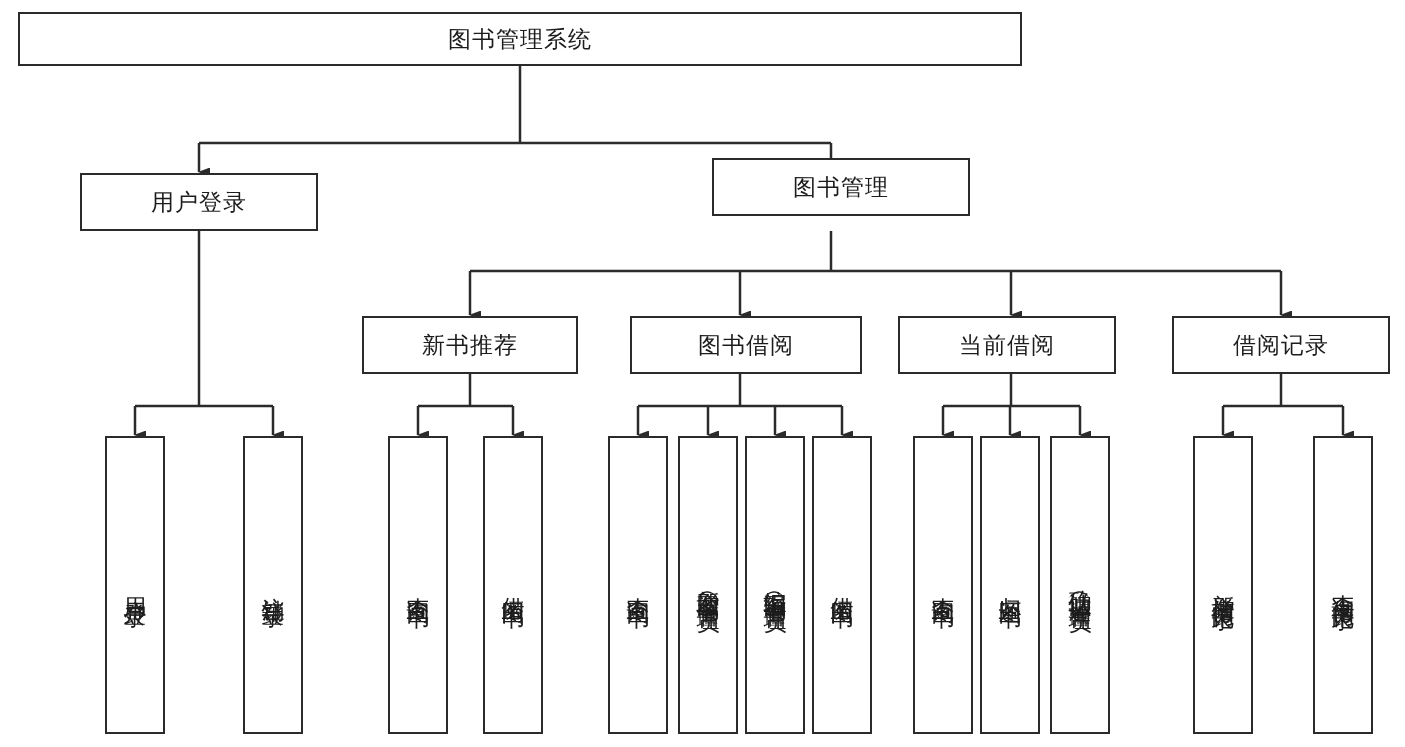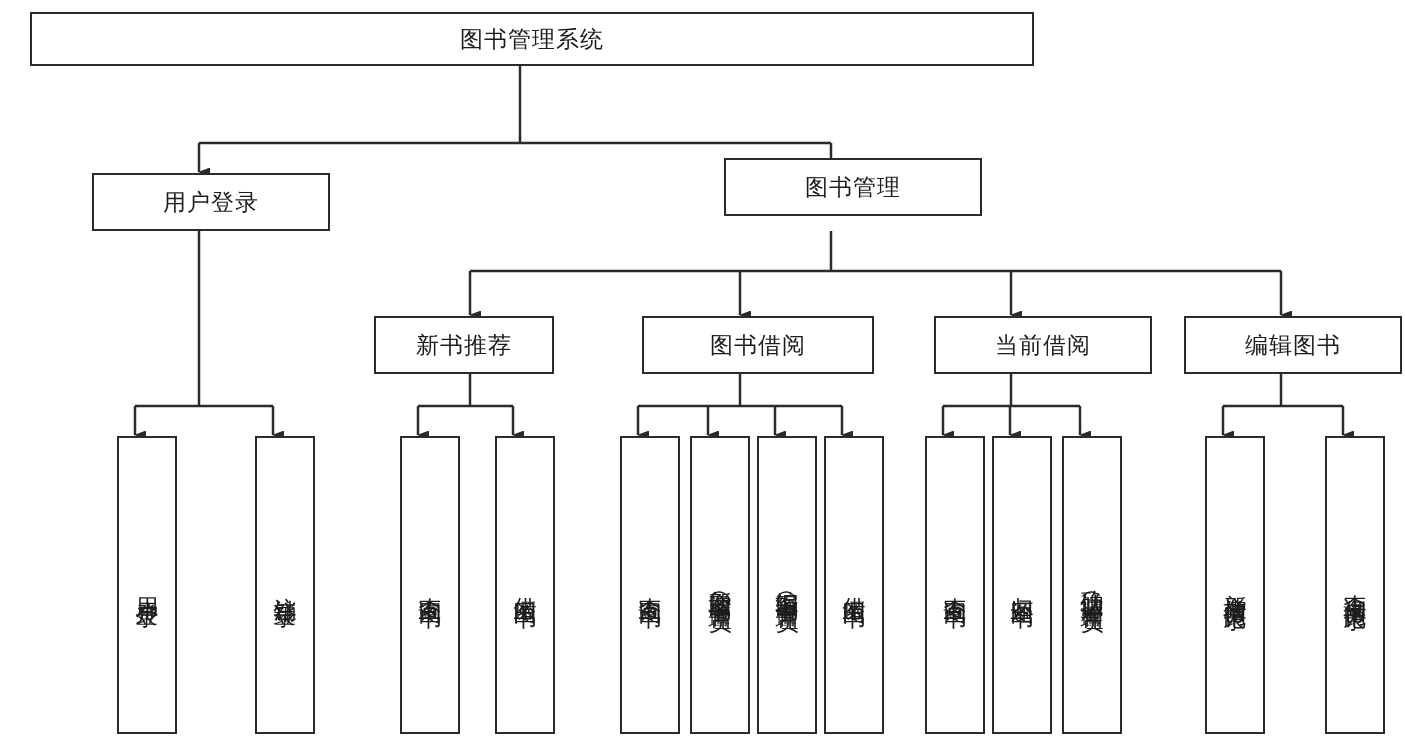--- a/index.html
+++ b/index.html
@@ -29,21 +29,20 @@
   .node {
     position: absolute;
     box-sizing: border-box;
     border: 2px solid #2b2b2b;
     background: #ffffff;
     display: flex;
     align-items: center;
     justify-content: center;
     text-align: center;
     z-index: 2;
-    margin-left: 12px;
   }
   .node .label {
     font-size: 23px;
     line-height: 1.15;
     letter-spacing: 1px;
     color: #1c1c1c;
     white-space: nowrap;
   }
   .node.vertical .label {
     writing-mode: vertical-rl;
@@ -114,31 +113,31 @@
   <div id="nodes-layer">
       <div class="node" style="left: 18px; top: 12px; width: 1004px; height: 54px;">
         <span class="label">图书管理系统</span>
       </div>
       <div class="node" style="left: 80px; top: 173px; width: 238px; height: 58px;">
         <span class="label">用户登录</span>
       </div>
       <div class="node" style="left: 712px; top: 158px; width: 258px; height: 58px;">
         <span class="label">图书管理</span>
       </div>
-      <div class="node" style="left: 362px; top: 316px; width: 180px; height: 58px;">
+      <div class="node" style="left: 362px; top: 316px; width: 216px; height: 58px;">
         <span class="label">新书推荐</span>
       </div>
       <div class="node" style="left: 630px; top: 316px; width: 232px; height: 58px;">
         <span class="label">图书借阅</span>
       </div>
-      <div class="node" style="left: 922px; top: 316px; width: 218px; height: 58px;">
+      <div class="node" style="left: 898px; top: 316px; width: 218px; height: 58px;">
         <span class="label">当前借阅</span>
       </div>
       <div class="node" style="left: 1172px; top: 316px; width: 218px; height: 58px;">
-        <span class="label">编辑图书</span>
+        <span class="label">借阅记录</span>
       </div>
       <div class="node vertical" style="left: 105px; top: 436px; width: 60px; height: 298px;">
         <span class="label">用户登录</span>
       </div>
       <div class="node vertical" style="left: 243px; top: 436px; width: 60px; height: 298px;">
         <span class="label">注销登录</span>
       </div>
       <div class="node vertical" style="left: 388px; top: 436px; width: 60px; height: 298px;">
         <span class="label">查询图书</span>
       </div>

